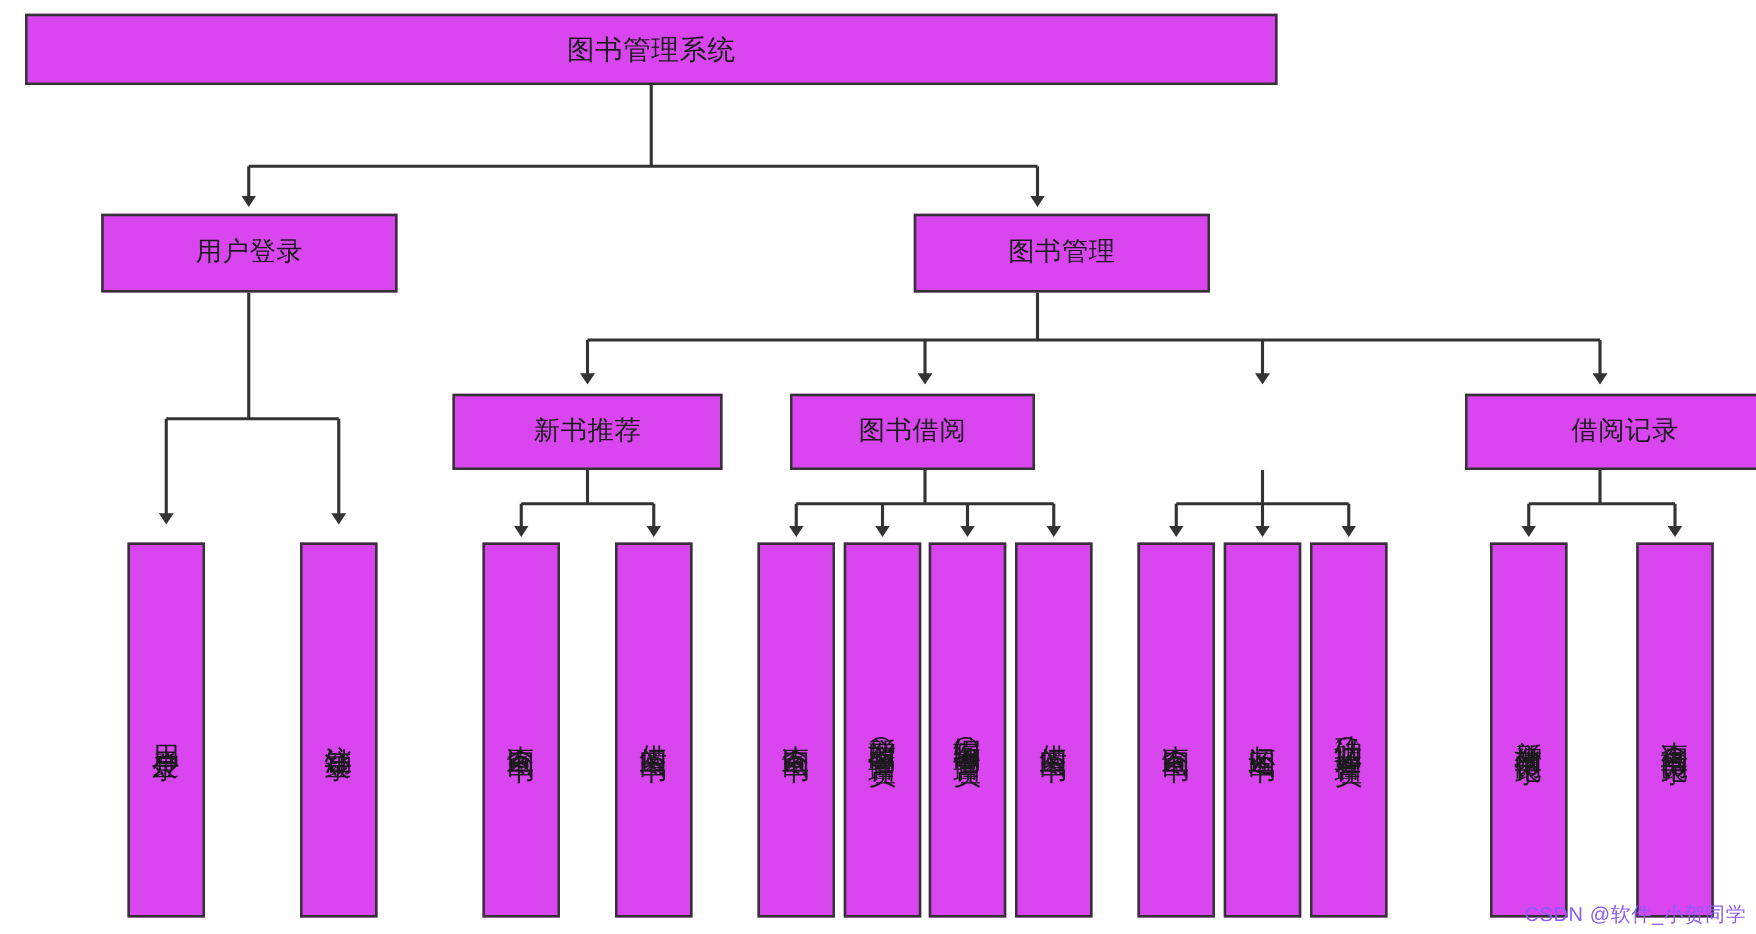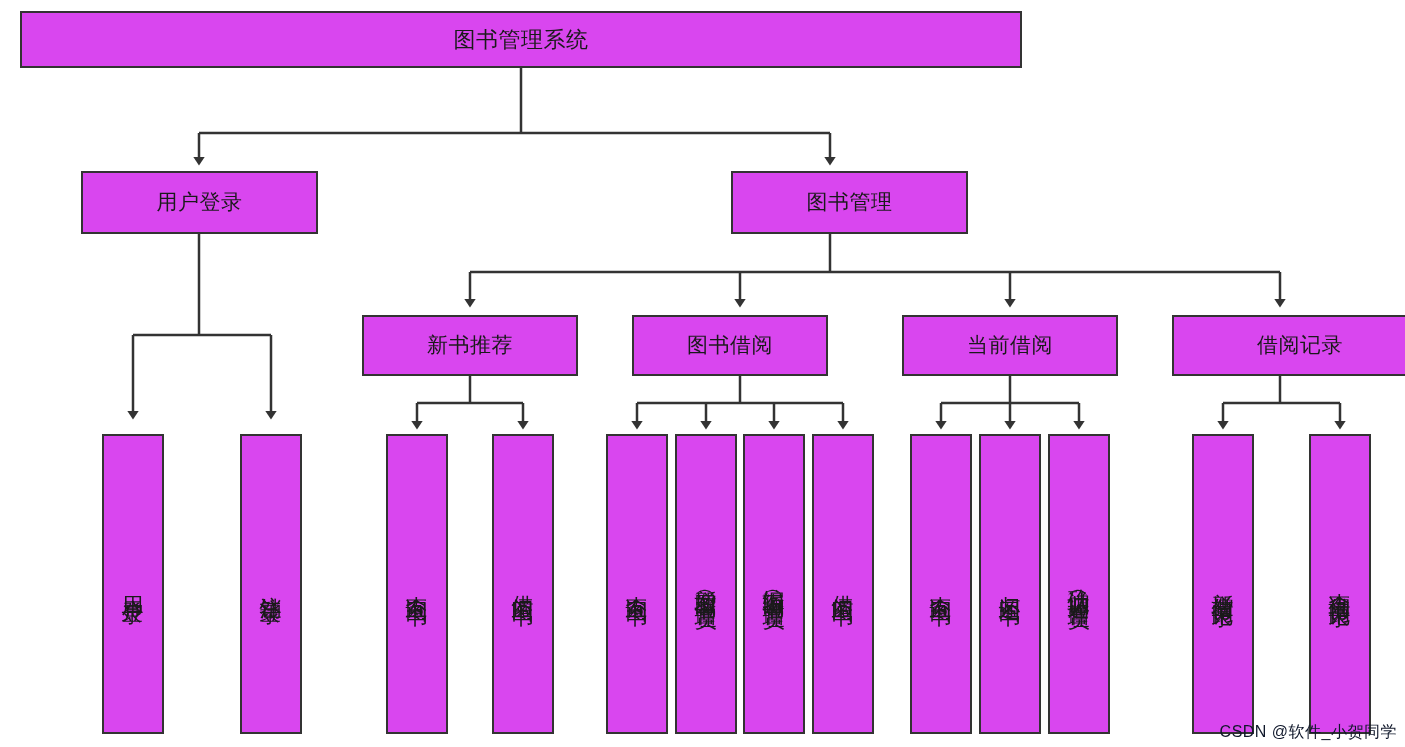--- a/index.html
+++ b/index.html
@@ -62,21 +62,21 @@
     white-space: nowrap;
   }
   .node.title .label {
     font-size: 22px;
   }
   #watermark {
     position: absolute;
     right: 8px;
     bottom: 4px;
     font-size: 16px;
-    color: #0f172a;
+    color: #8b5cf6;
     letter-spacing: 0.5px;
     z-index: 5;
     white-space: nowrap;
   }
 </style>
 </head>
 <body>
 
 <div id="canvas">
 
@@ -141,23 +141,20 @@
   <div class="node horizontal" style="left:711px; top:171px; width:237px; height:63px;margin-left:20px;">
     <span class="label">图书管理</span>
   </div>
 
   <div class="node horizontal" style="left:362px; top:315px; width:216px; height:61px;">
     <span class="label">新书推荐</span>
   </div>
   <div class="node horizontal" style="left:632px; top:315px; width:196px; height:61px;">
     <span class="label">图书借阅</span>
   </div>
-  <div class="node horizontal" style="left:902px; top:315px; width:216px; height:61px;">
-    <span class="label">当前借阅</span>
-  </div>
   <div class="node horizontal" style="left:1172px; top:315px; width:256px; height:61px;">
     <span class="label">借阅记录</span>
   </div>
 
   <div class="node vertical" style="left:102px; top:434px; width:62px; height:300px;">
     <span class="label">用户登录</span>
   </div>
   <div class="node vertical" style="left:240px; top:434px; width:62px; height:300px;">
     <span class="label">注销登录</span>
   </div>

